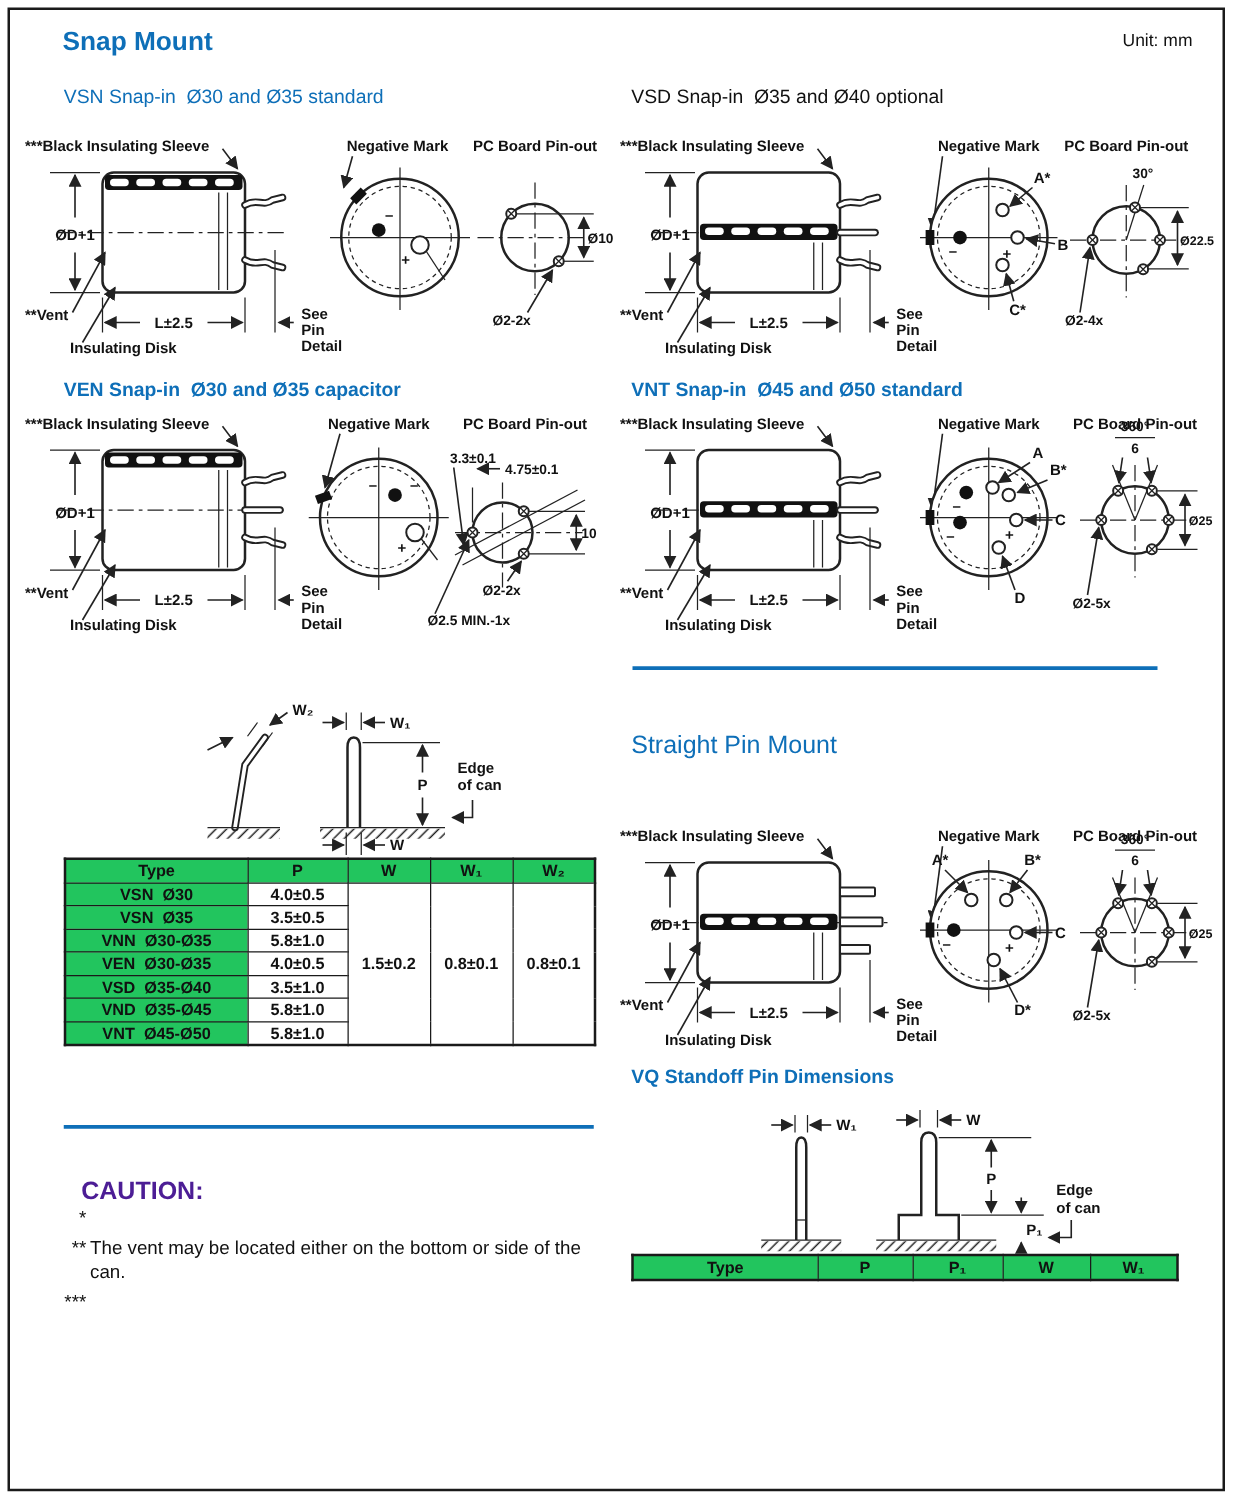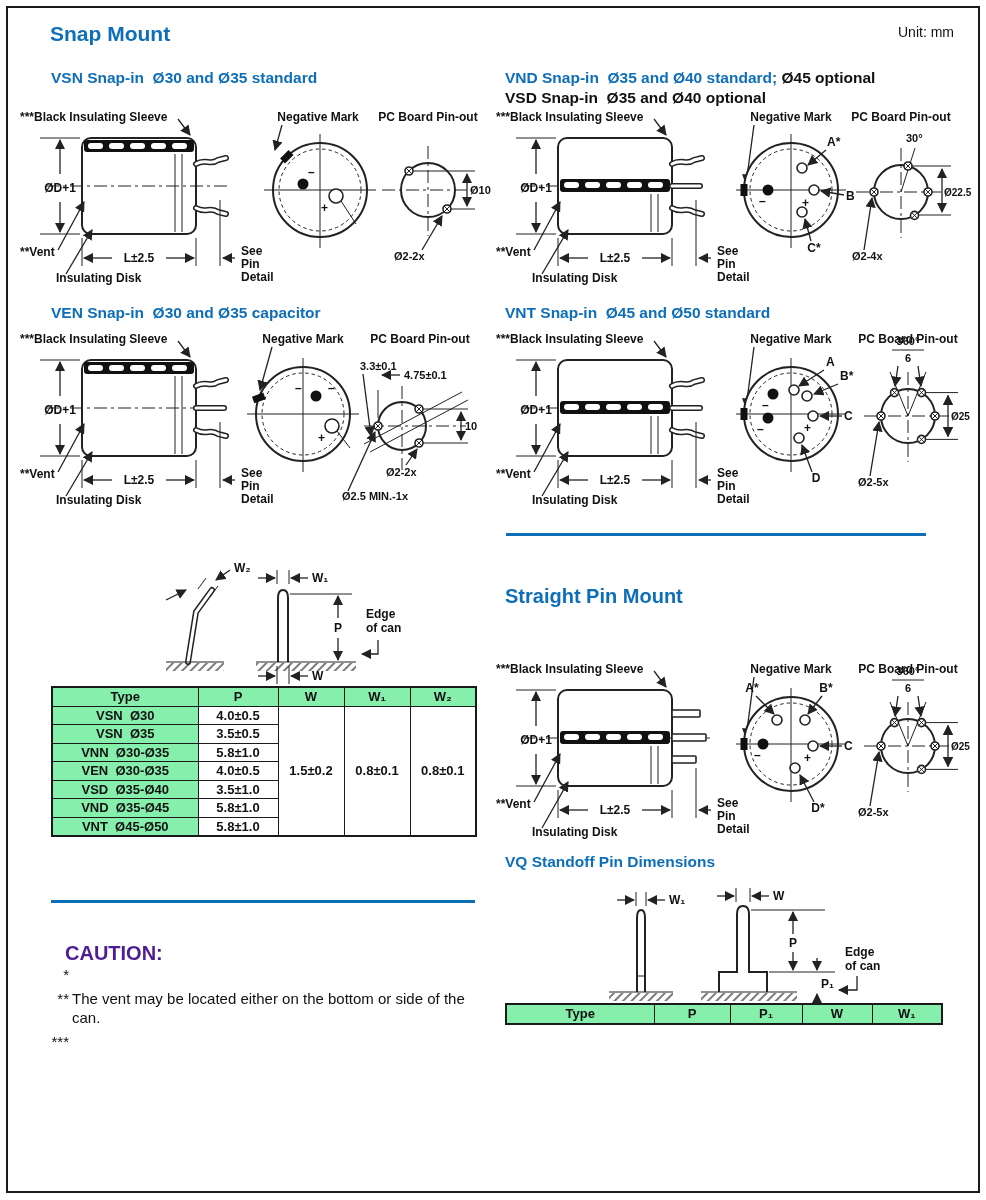--- a/index.html
+++ b/index.html
@@ -1,21 +1,21 @@
 <!DOCTYPE html>
 <html><head>
 <meta charset="utf-8">
 <style>
   html,body{margin:0;padding:0;background:#fff}
   body{width:986px;height:1200px;position:relative;font-family:"Liberation Sans",sans-serif;color:#111}
   .sheet{position:absolute;left:6px;top:6px;width:970px;height:1183px;border:2px solid #1a1a1a;background:#fff}
   .abs{position:absolute}
   .bigh{font-size:21px;font-weight:bold;color:#0e6fb8}
-  .spmh{font-size:20px;font-weight:bold;color:#0e6fb8}
-  .h2{font-size:15.5px;font-weight:bold;line-height:20px;white-space:pre-wrap}
+  .spmh{font-size:20px;font-weight:normal;color:#0e6fb8}
+  .h2{font-size:15.5px;font-weight:normal;line-height:20px;white-space:pre-wrap}
   .h3{font-size:15.5px;font-weight:bold;color:#0e6fb8;white-space:pre-wrap}
   .blue{color:#0e6fb8}.black{color:#111}
   .unit{font-size:14px}
   .hr{position:absolute;height:2.5px;background:#0e6fb8}
   svg.diag{position:absolute;overflow:visible}
   .s{stroke:#222;stroke-width:1.3;fill:none}
   .thin{stroke-width:1}
   .s2{stroke:#222;stroke-width:2;fill:none}
   .sw{stroke:#222;stroke-width:2;fill:#fff}
   .pin-o{fill:#fff;stroke:#222;stroke-width:1.6}
@@ -23,21 +23,21 @@
   .dsh{stroke-dasharray:3.5 3}
   .blk{fill:#111;stroke:none}
   .tube{stroke:#222;stroke-width:6;fill:none;stroke-linecap:round}
   .tube2{stroke:#fff;stroke-width:3;fill:none;stroke-linecap:round}
   text.t{font:bold 12px "Liberation Sans",sans-serif;fill:#111}
   text.ts{font:bold 11px "Liberation Sans",sans-serif;fill:#111}
   text.t10{font:bold 10px "Liberation Sans",sans-serif;fill:#111}
   .tm{text-anchor:middle}
   table.dt{position:absolute;border-collapse:collapse;background:#fff;border:2.5px solid #1a1a1a;table-layout:fixed}
   .dt td{border:1.5px solid #1a1a1a;font-size:13px;font-weight:bold;text-align:center;height:17.5px;padding:0 2px;white-space:pre}
-  .yl{background:#86efac}
+  .yl{background:#22c55e}
   .caution-h{font-size:20px;font-weight:bold;color:#4c1d95}
   .note{display:flex;margin-bottom:5px;font-size:15px;line-height:19px}
   .stars{width:49px;text-align:right;flex:none}
   .ntext{width:404px;margin-left:3px}
 </style>
 </head>
 <body>
 
 <svg width="0" height="0" style="position:absolute" aria-hidden="true">
   <defs>
@@ -317,21 +317,20 @@
     <div class="note">
       <span class="stars">**</span>
       <div class="ntext">The vent may be located either on the bottom or side of the can.</div>
     </div>
     <div class="note">
       <span class="stars">***</span>
     </div>
   </div>
 
   <div class="abs" style="left:497px;top:60px">
-    <div class="h2"><span class="blue">VND Snap-in  Ø35 and Ø40 standard;</span><span class="black"> Ø45 optional</span></div>
     <div class="h2 black">VSD Snap-in  Ø35 and Ø40 optional</div>
   </div>
 
   <svg class="diag" style="left:488px;top:100px" width="482" height="178" viewBox="0 0 482 178">
     <g>
       <text class="t" x="0" y="13">***Black Insulating Sleeve</text>
       <line class="s" x1="158" y1="11" x2="170" y2="27" marker-end="url(#ah)"></line>
       <line class="s thin" x1="20" y1="30" x2="60" y2="30"></line>
       <line class="s thin" x1="20" y1="126" x2="60" y2="126"></line>
       <line class="s" x1="40" y1="66" x2="40" y2="32" marker-end="url(#ah)"></line>

